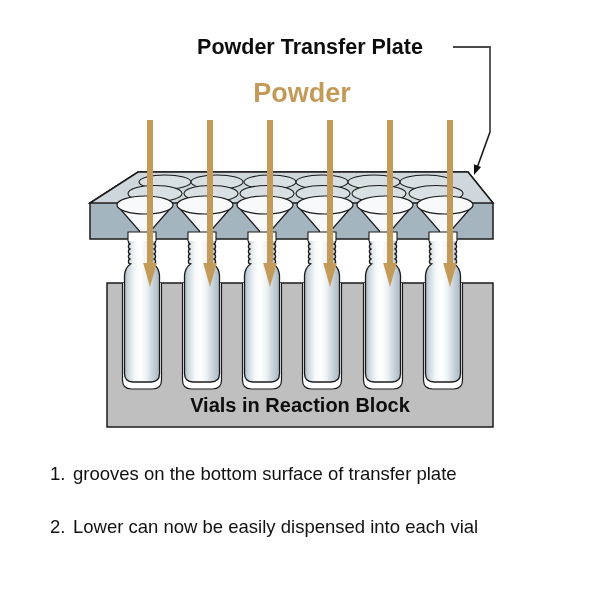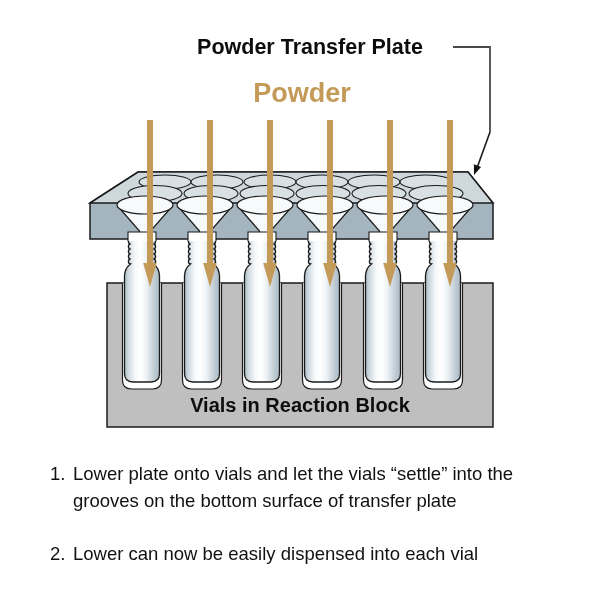--- a/index.html
+++ b/index.html
@@ -127,20 +127,19 @@
     <polygon points="474,175 481.1,166.9 473.9,164.3" fill="#111111"></polygon>
   </g>
 
   <text class="title-text" x="310" y="54" text-anchor="middle">Powder Transfer Plate</text>
   <text class="powder-text" x="302" y="102" text-anchor="middle">Powder</text>
 </svg>
 
 <div class="instructions">
   <div class="instr-item">
     <span class="instr-num">1.</span>
-    <div>Lower plate onto vials and let the vials “settle” into the</div>
     <div>grooves on the bottom surface of transfer plate</div>
   </div>
   <div class="instr-item">
     <span class="instr-num">2.</span>
     <div>Lower can now be easily dispensed into each vial</div>
   </div>
 </div>
 
 </body></html>

